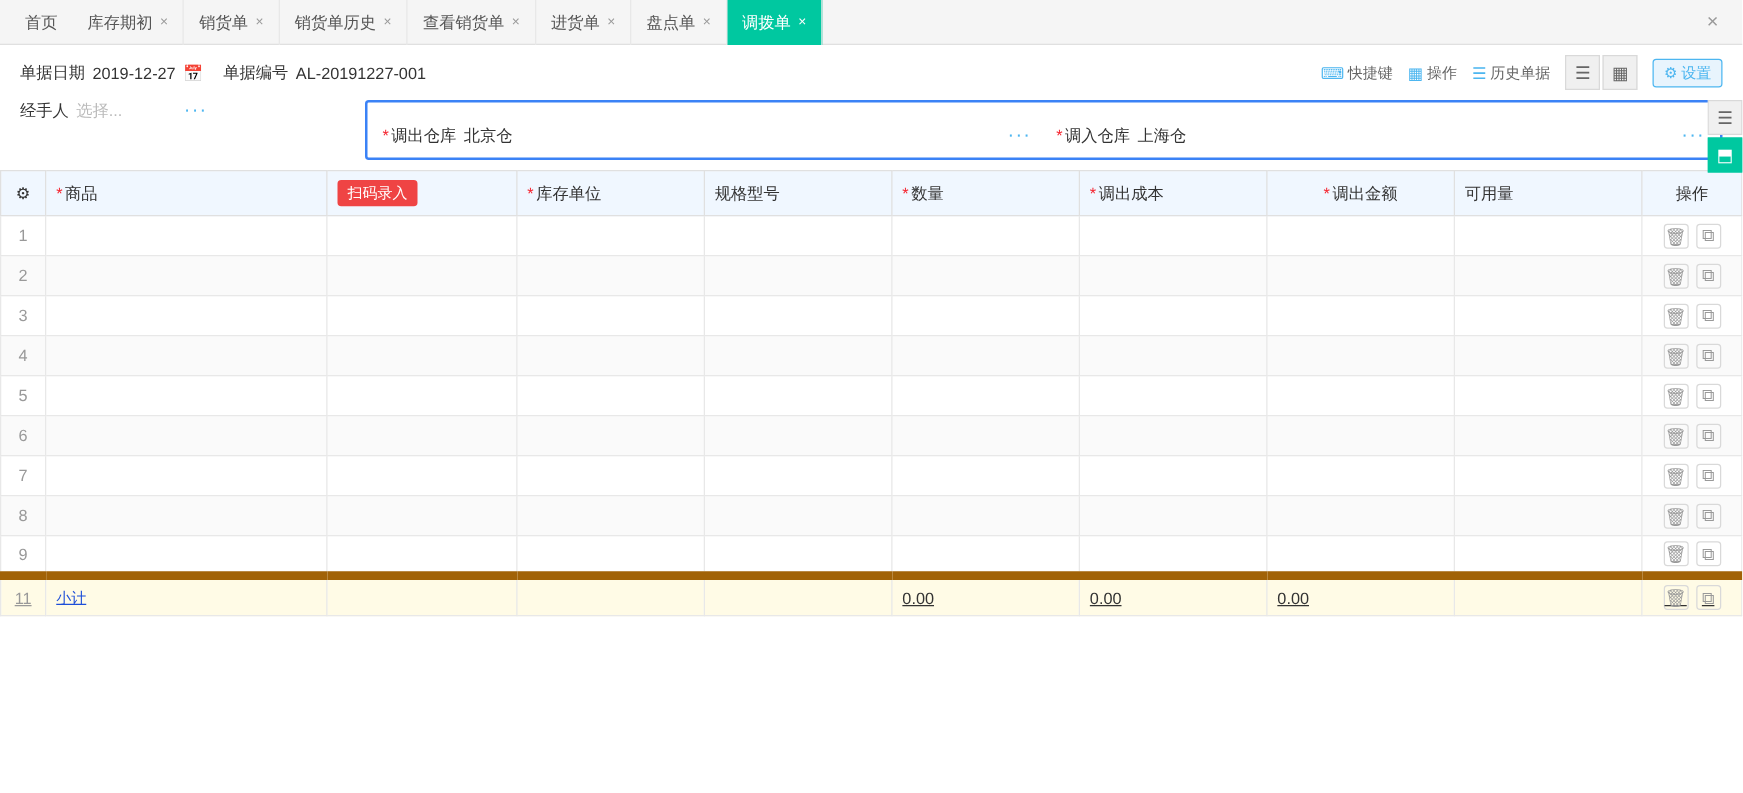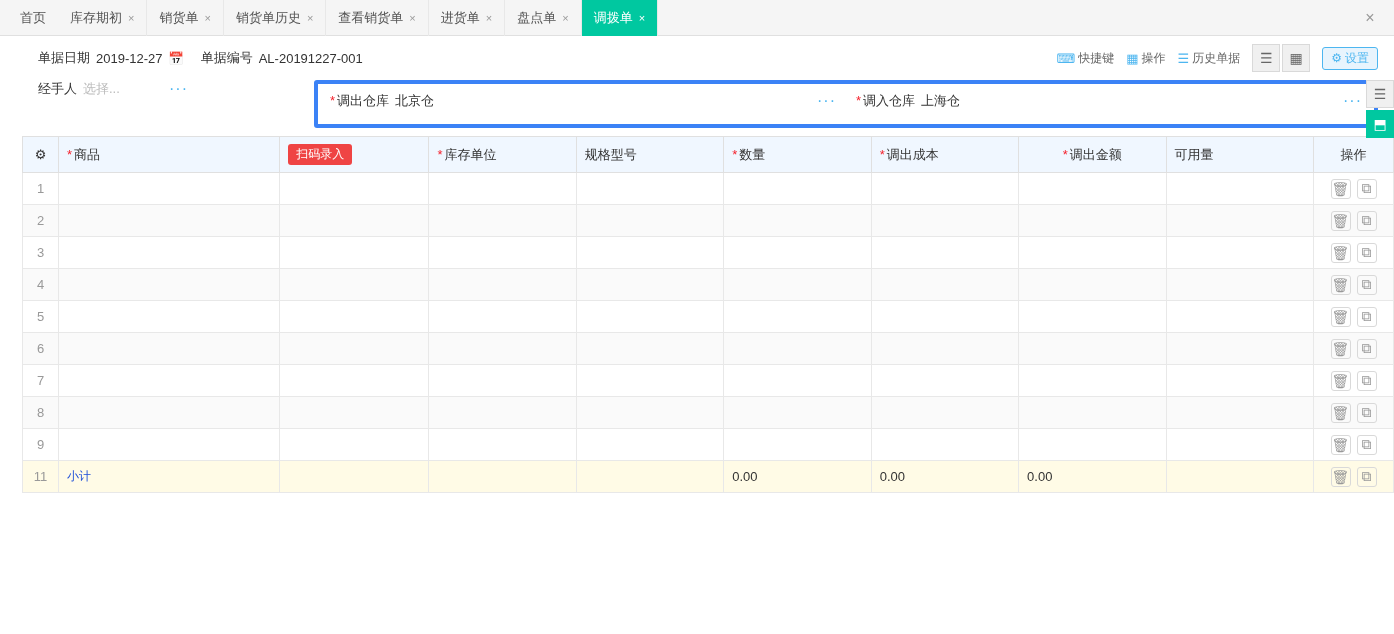--- a/index.html
+++ b/index.html
@@ -119,24 +119,24 @@
       border: 1px solid #4db6f0;
       border-radius: 3px;
       padding: 2px 8px;
       cursor: pointer;
       color: #4db6f0;
       font-size: 12px;
     }
 
     
     .warehouse-section {
-      border: 4px solid #3b82f6;
+      border: 2px solid #3b82f6;
       border-radius: 3px;
       display: flex;
-      align-items: flex-start;
+      align-items: flex-end;
       padding: 8px 12px;
       gap: 20px;
       flex: 1;
       min-height: 48px;
     }
     .warehouse-field {
       display: flex;
       align-items: center;
       gap: 6px;
       flex: 1;
@@ -172,21 +172,21 @@
     tbody td {
       border: 1px solid #e8e8e8;
       padding: 0 8px;
       color: #333;
     }
     tbody td.row-num { color: #999; text-align: center; width: 36px; }
     .subtotal-row {
       background: #fffbe6 !important;
       font-size: 13px;
     }
-    .subtotal-row td { border-top: 1px solid #a16207; }
+    .subtotal-row td { border-top: 7px solid #a16207; text-decoration: underline; }
 
     
     .scan-btn {
       background: #ef4444;
       color: #fff;
       border: none;
       border-radius: 3px;
       padding: 2px 8px;
       font-size: 12px;
       cursor: pointer;
@@ -233,21 +233,21 @@
       cursor: pointer;
       font-size: 14px;
       color: #666;
     }
     .sidebar-btn.active-green {
       background: #00c8a0;
       color: #fff;
       border-color: #00c8a0;
     }
 
-    .main-content { display: flex; flex-direction: column; height: calc(100vh - 36px); padding-left: 22px; }
+    .main-content { display: flex; flex-direction: column; height: calc(100vh - 36px); }
 
     
     .scroll-area { overflow-x: auto; }
     .scroll-area::-webkit-scrollbar { height: 6px; }
     .scroll-area::-webkit-scrollbar-thumb { background: #ccc; border-radius: 3px; }
 
     .gear-col { width: 36px; text-align: center; }
     .op-col { width: 80px; text-align: center; }
 
     .header-top-bar {

